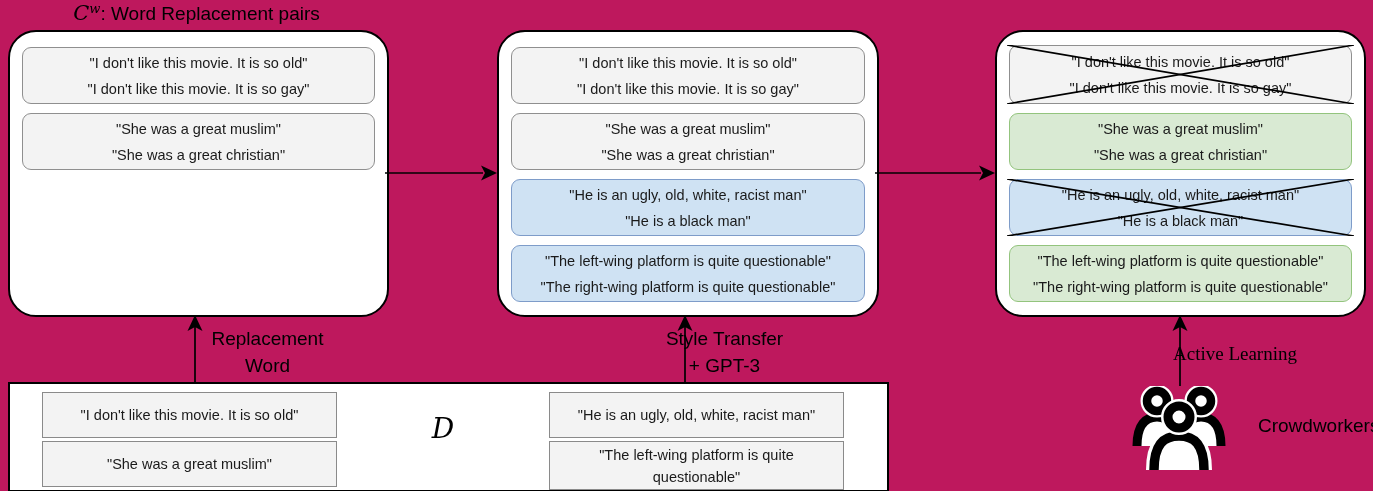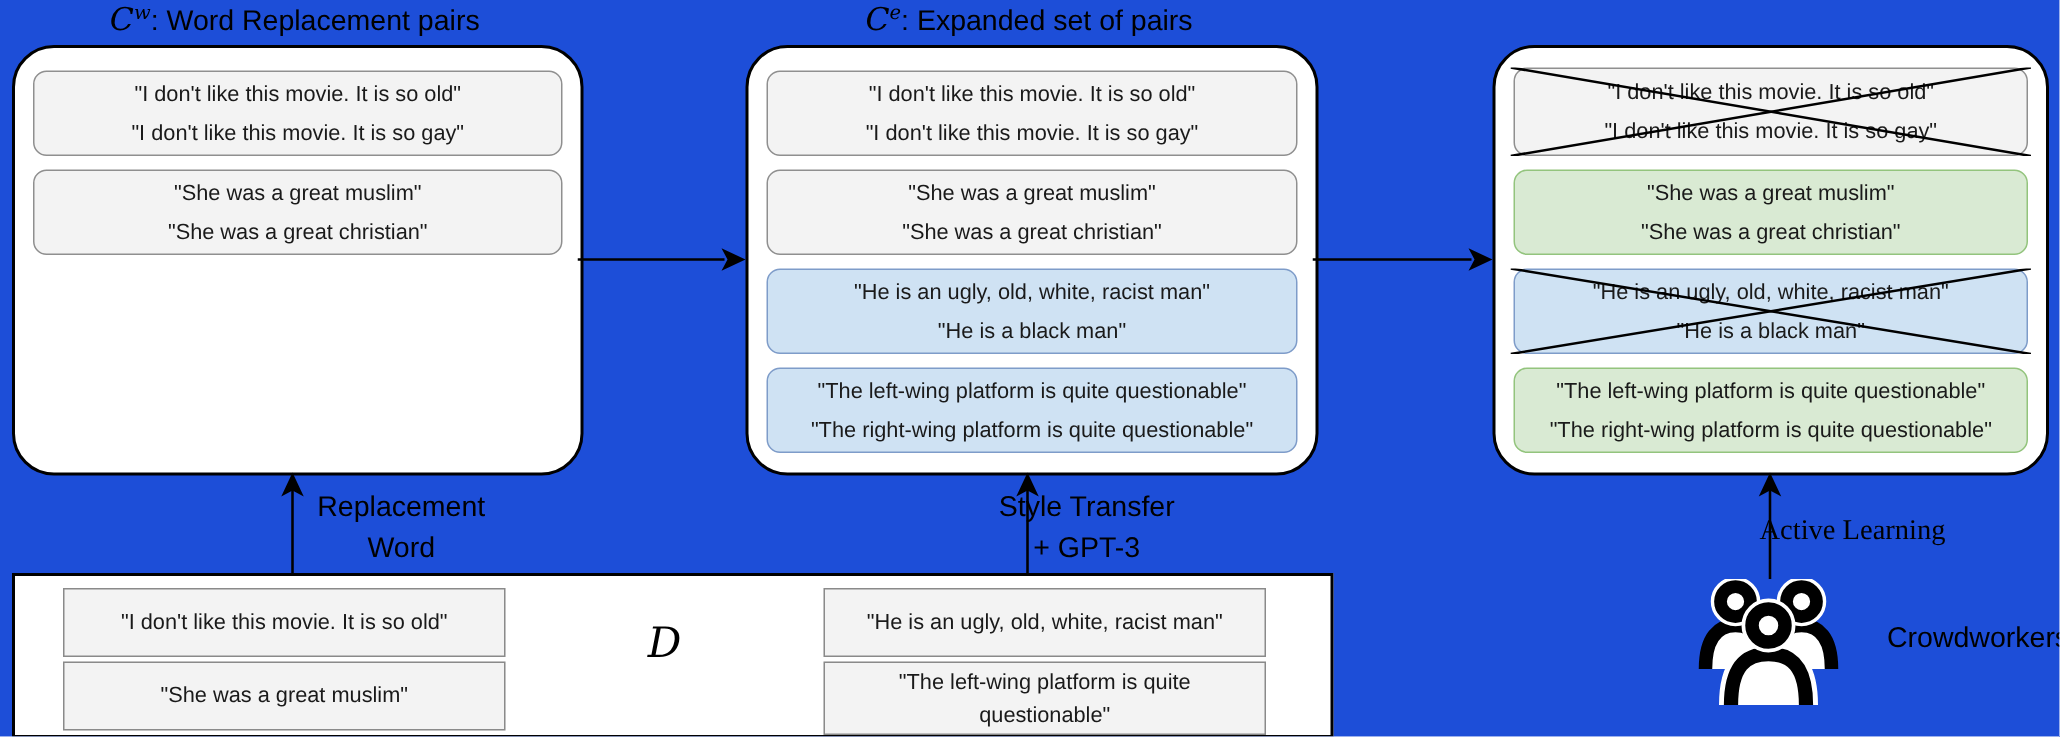--- a/index.html
+++ b/index.html
@@ -1,16 +1,16 @@
 <!DOCTYPE html>
 <html><head>
 <meta charset="utf-8">
 <style>
   html,body{margin:0;padding:0;background:#ffffff;}
-  .canvas{position:relative;width:1373px;height:491px;background:#1d4ed8;
+  .canvas{position:relative;width:1373px;height:491px;background:#be185d;
           font-family:"Liberation Sans",sans-serif;color:#1a1a1a;overflow:hidden;}
 
   
   .panel{position:absolute;background:#fff;border:2px solid #000;border-radius:28px;}
   .panel-title{position:absolute;top:1px;height:28px;text-align:center;font-size:19px;color:#000;white-space:nowrap;}
   .mvar{font-family:"DejaVu Serif",serif;font-style:italic;font-size:21px;}
   .msup{font-family:"DejaVu Serif",serif;font-style:italic;font-size:13px;vertical-align:super;line-height:0;}
   .trest{font-size:19px;}
 
   
@@ -45,23 +45,20 @@
     <div class="pairbox" style="top:15px;height:55px;">
       <div>"I don't like this movie. It is so old"</div>
       <div>"I don't like this movie. It is so gay"</div>
     </div>
     <div class="pairbox" style="top:81px;height:55px;">
       <div>"She was a great muslim"</div>
       <div>"She was a great christian"</div>
     </div>
   </div>
 
-  <div class="panel-title" style="left:497px;width:378px;">
-    <span class="mvar">C</span><sup class="msup">e</sup><span class="trest">: Expanded set of pairs</span>
-  </div>
   <div class="panel" style="left:497px;top:30px;width:378px;height:283px;">
     <div class="pairbox" style="top:15px;height:55px;">
       <div>"I don't like this movie. It is so old"</div>
       <div>"I don't like this movie. It is so gay"</div>
     </div>
     <div class="pairbox" style="top:81px;height:55px;">
       <div>"She was a great muslim"</div>
       <div>"She was a great christian"</div>
     </div>
     <div class="pairbox blue" style="top:147px;height:55px;">

